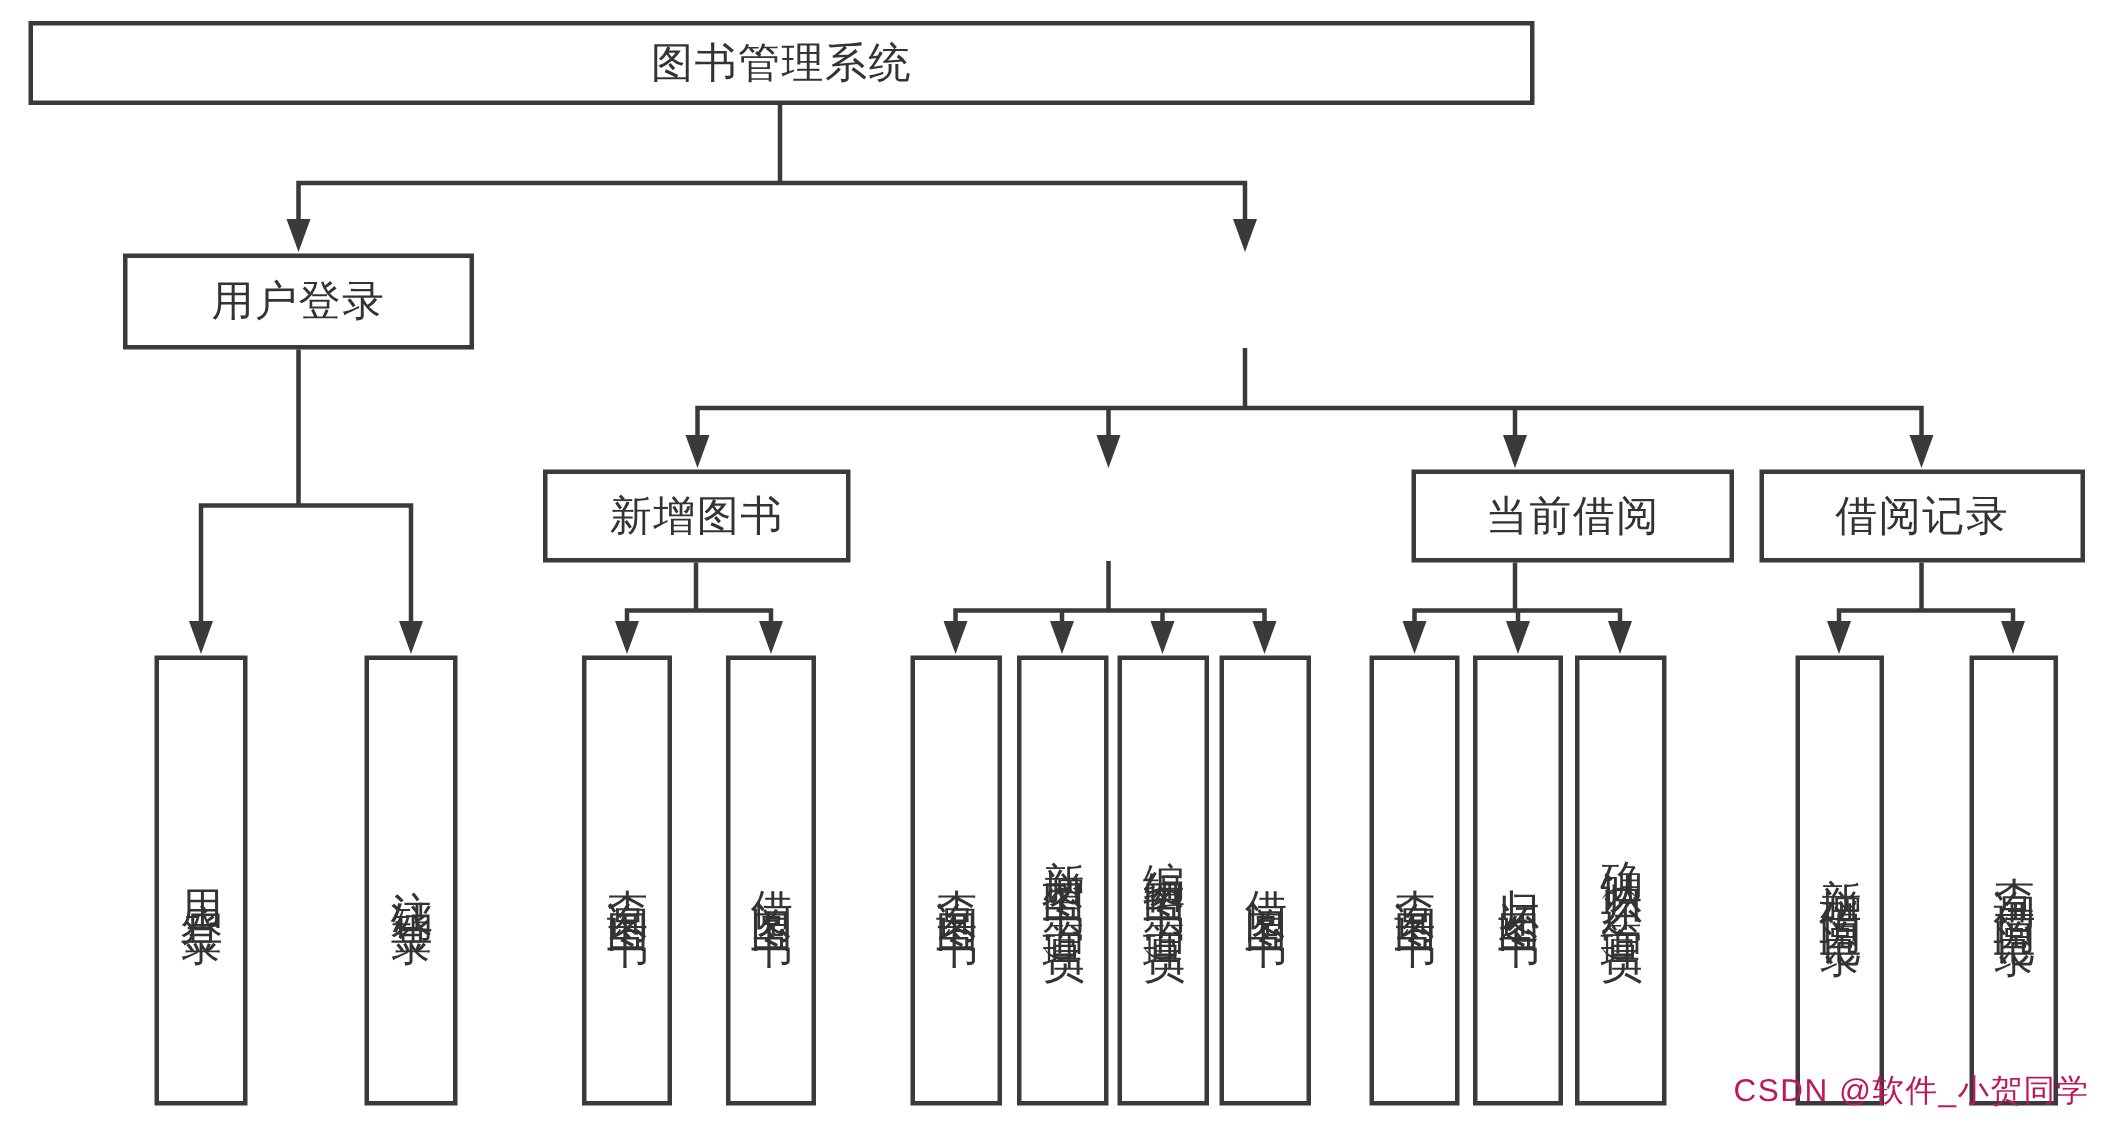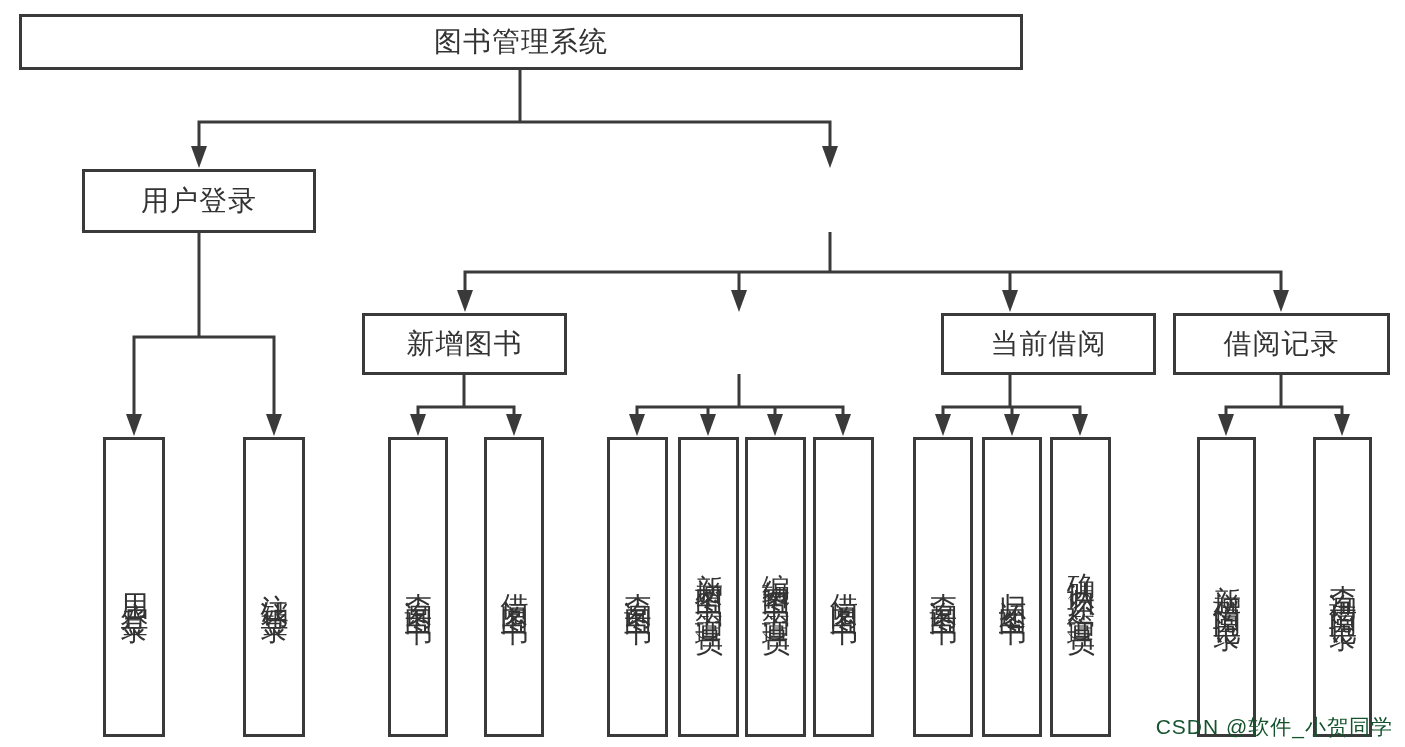--- a/index.html
+++ b/index.html
@@ -37,21 +37,21 @@
     writing-mode: vertical-rl;
     text-orientation: mixed;
     letter-spacing: 8px;
     line-height: 1;
     white-space: nowrap;
   }
   #watermark {
     position: absolute;
     right: 12px;
     bottom: 6px;
-    color: #14532d;
+    color: #be185d;
     font-size: 21px;
     letter-spacing: 1px;
     z-index: 3;
     white-space: nowrap;
   }
 </style>
 </head>
 <body>
 
 <div id="canvas">

